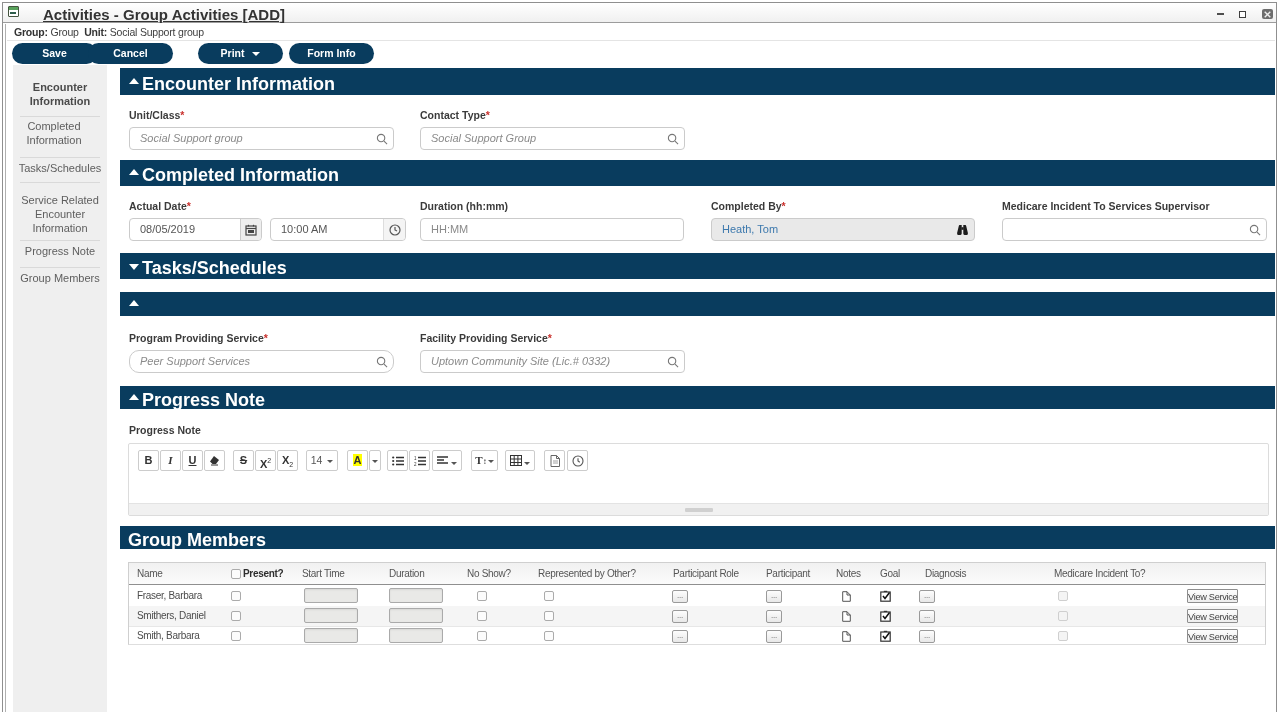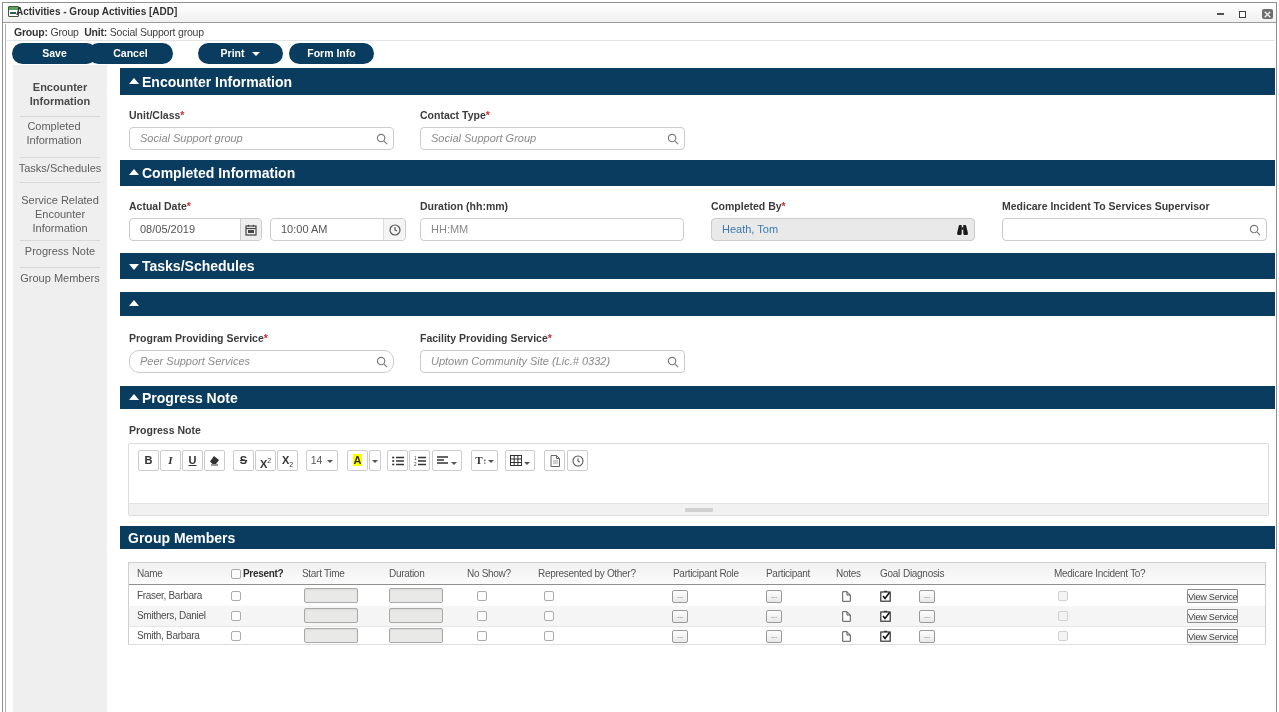--- a/index.html
+++ b/index.html
@@ -2,21 +2,21 @@
 <html><head>
 <meta charset="utf-8">
 <style>
 * { margin:0; padding:0; box-sizing:border-box; }
 html,body { width:1279px; height:712px; background:#fff; font-family:"Liberation Sans", sans-serif; overflow:hidden; position:relative; }
 .abs { position:absolute; }
 
 
 #winborder { left:2px; top:2px; width:1275px; height:710px; border:1px solid #8f8f8f; border-bottom:none; }
 #titlebar { left:3px; top:3px; width:1273px; height:20px; background:linear-gradient(#ffffff,#f0f0f0); border-bottom:1px solid #9c9c9c; }
-#titletext { left:16px; top:6px; font-size:10px; font-weight:bold; color:#333; }
+#titletext { left:43px; top:6px; font-size:15px; font-weight:bold; color:#333;text-decoration:underline; }
 #innerleft { left:5px; top:24px; width:1px; height:688px; background:#b0b0b0; }
 
 
 #ticon { left:8px; top:6px; width:11px; height:11px; border:1px solid #44543f; border-radius:1px; background:#fff; }
 #ticon .t { position:absolute; left:0; top:0; right:0; height:3px; background:#58a25b; }
 #ticon .m { position:absolute; left:1px; top:5px; width:6px; height:2px; background:#2e5d4b; }
 
 
 .wmin { left:1217px; top:13px; width:7px; height:2px; background:#4e4e4e; }
 .wmax { left:1239px; top:11px; width:7px; height:7px; border:1.5px solid #3f3f3f; background:#fff; }
@@ -30,21 +30,21 @@
 .pill { top:43px; height:21px; width:85px; background:#093c5e; border-radius:11px; color:#fff; font-size:10.5px; font-weight:bold; text-align:center; line-height:21px; }
 .caret { display:inline-block; width:0; height:0; border-left:4px solid transparent; border-right:4px solid transparent; border-top:4px solid #fff; margin-left:5px; vertical-align:middle; }
 
 
 #sidebar { left:13px; top:65px; width:94px; height:647px; background:#efefef; }
 .navitem { position:absolute; width:94px; text-align:center; font-size:11px; line-height:14px; color:#5e5e5e; }
 .navitem.active { font-weight:bold; color:#4a4a4a; }
 .navsep { position:absolute; left:7px; width:80px; height:1px; background:#d9d9d9; }
 
 
-.sech { left:120px; width:1155px; background:#093c5e; color:#fff; font-weight:bold; font-size:14px; }
+.sech { left:120px; width:1155px; background:#093c5e; color:#fff; font-weight:bold; font-size:18px; }
 .sech .tri-up { position:absolute; left:9px; top:50%; margin-top:-4px; width:0; height:0; border-left:5px solid transparent; border-right:5px solid transparent; border-bottom:6px solid #fff; }
 .sech .tri-dn { position:absolute; left:9px; top:50%; margin-top:-2px; width:0; height:0; border-left:5px solid transparent; border-right:5px solid transparent; border-top:6px solid #fff; }
 .sech span { position:absolute; left:22px; top:50%; margin-top:-8px; }
 .sech.noicon span { left:8px; }
 
 
 .lbl { font-size:10.5px; font-weight:bold; color:#3b3b3b; }
 .lbl i { color:#c9302c; font-style:normal; }
 .inp { border:1px solid #cbcbcb; border-radius:4px; background:#fff; font-size:11px; color:#8a8a8a; font-style:italic; }
 .inp .ph { position:absolute; left:10px; top:50%; margin-top:-7px; white-space:nowrap; }
@@ -260,21 +260,21 @@
     <div class="cb" style="left:102px; top:6px;"></div>
     <div class="th" style="left:114px; font-weight:bold; color:#2e2e2e;">Present?</div>
     <div class="th" style="left:173px;">Start Time</div>
     <div class="th" style="left:260px;">Duration</div>
     <div class="th" style="left:338px;">No Show?</div>
     <div class="th" style="left:409px;">Represented by Other?</div>
     <div class="th" style="left:544px;">Participant Role</div>
     <div class="th" style="left:637px;">Participant</div>
     <div class="th" style="left:707px;">Notes</div>
     <div class="th" style="left:751px;">Goal</div>
-    <div class="th" style="left:774px;">Diagnosis</div>
+    <div class="th" style="left:796px;">Diagnosis</div>
     <div class="th" style="left:925px;">Medicare Incident To?</div>
   </div>
   <div class="row" style="top:23px;">
     <div class="rowname">Fraser, Barbara</div>
     <div class="cb" style="left:102px; top:5px;"></div>
     <div class="dinp" style="left:175px; top:2px;"></div>
     <div class="dinp" style="left:260px; top:2px;"></div>
     <div class="cb" style="left:348px; top:5px;"></div>
     <div class="cb" style="left:415px; top:5px;"></div>
     <div class="dots" style="left:543px; top:4px;">...</div>

